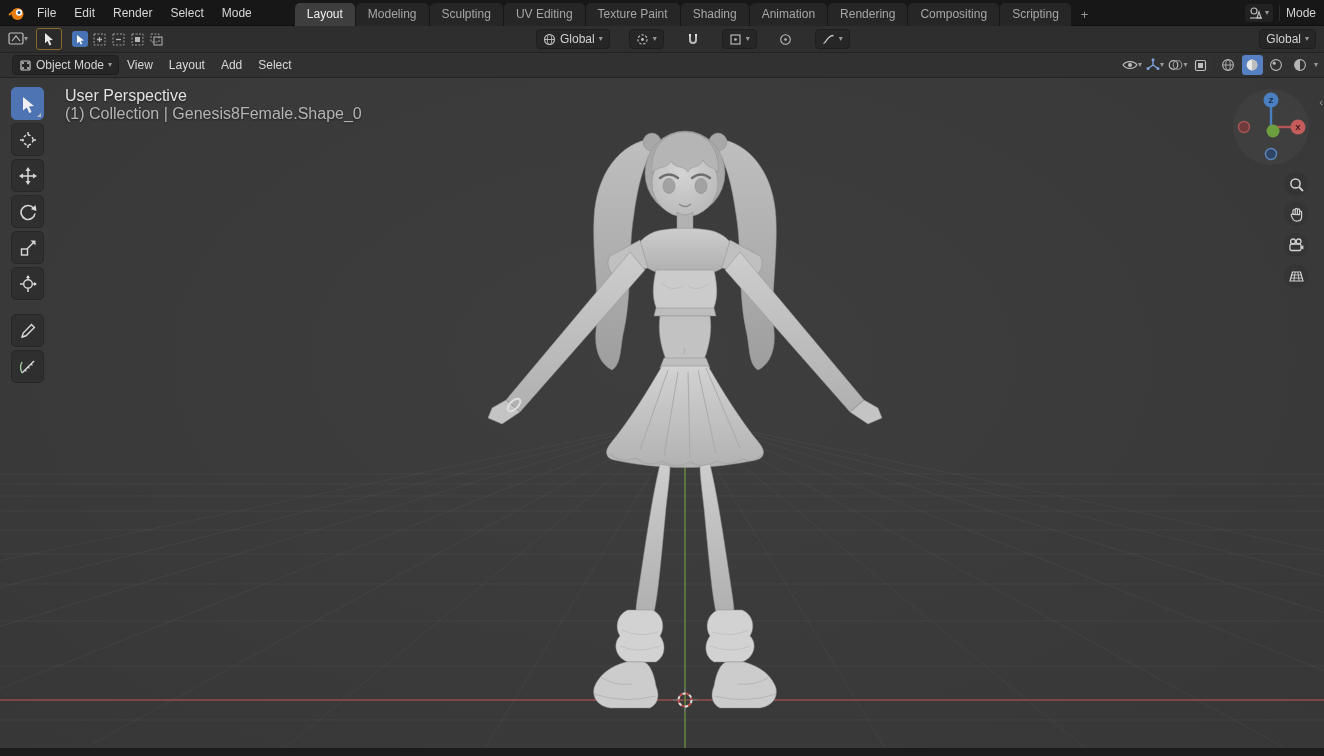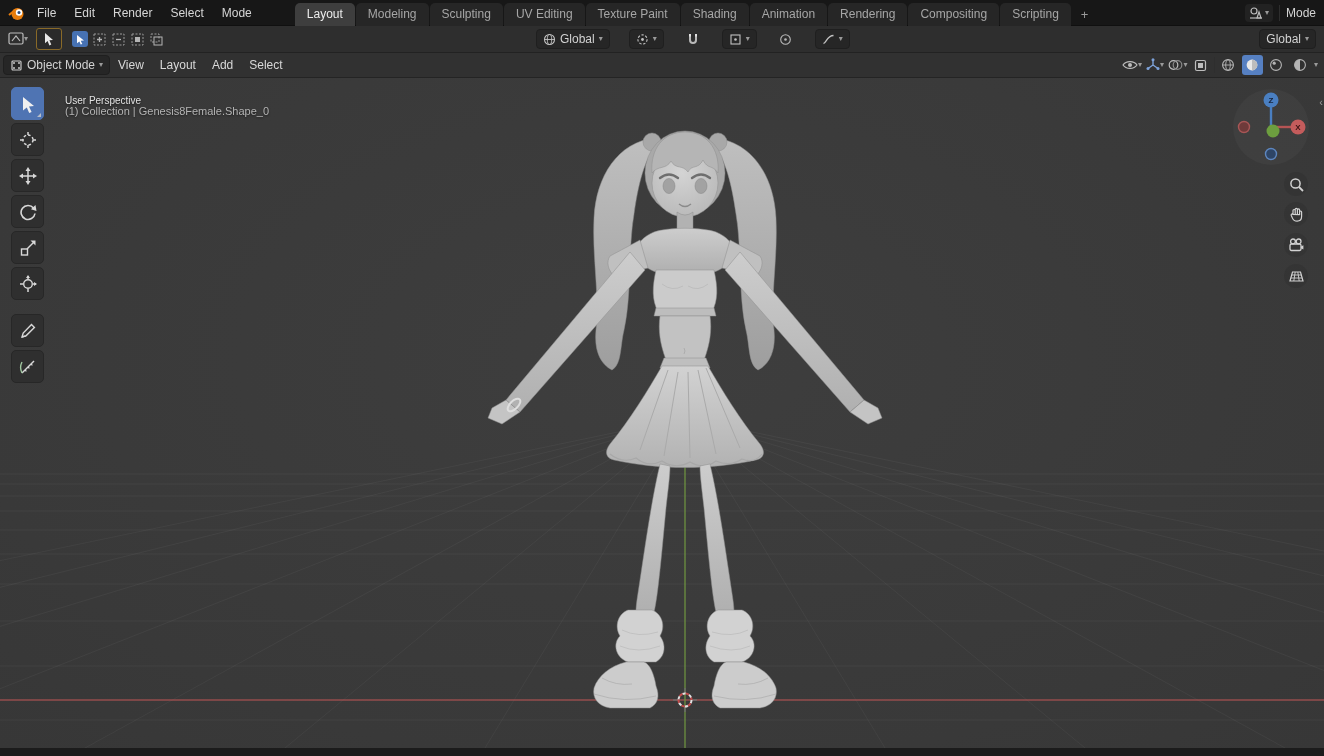--- a/index.html
+++ b/index.html
@@ -37,22 +37,22 @@
   
   .vphead{top:53px;height:25px;background:#313131;border-bottom:1px solid #242424;z-index:28}
   .vp-menu{padding:0 8px;line-height:25px;color:#d8d8d8}
   .right-cluster{position:absolute;right:6px;top:2px;display:flex;align-items:center;gap:3px}
   .shade-btn{width:21px;height:20px;display:flex;align-items:center;justify-content:center;border-radius:3px}
   .shade-btn.active{background:#5680c2}
 
   
   .viewport{position:absolute;left:0;top:78px;width:1324px;height:670px;
     background:radial-gradient(ellipse at 50% 42%, #3e3e3e 0%, #393939 75%, #373737 100%);overflow:hidden}
-  .vp-label{position:absolute;left:65px;top:17px;color:#e2e2e2;font-size:10px;text-shadow:0 1px 2px rgba(0,0,0,.55)}
-  .vp-breadcrumb{position:absolute;left:65px;top:27px;color:#b4b4b4;font-size:11px;text-shadow:0 1px 2px rgba(0,0,0,.5)}
+  .vp-label{position:absolute;left:65px;top:9px;color:#e2e2e2;font-size:16px;text-shadow:0 1px 2px rgba(0,0,0,.55)}
+  .vp-breadcrumb{position:absolute;left:65px;top:27px;color:#b4b4b4;font-size:16px;text-shadow:0 1px 2px rgba(0,0,0,.5)}
   .grid-svg,.model-svg{position:absolute;left:0;top:0}
 
   
   .toolrail{position:absolute;left:11px;top:9px;display:flex;flex-direction:column;gap:3px;z-index:5}
   .tool{width:33px;height:33px;background:#2f2f2fE6;border:1px solid #272727;border-radius:5px;
         display:flex;align-items:center;justify-content:center;position:relative}
   .tool.active{background:#4f74b3;border-color:#4f74b3}
   .tool .corner{position:absolute;right:2px;bottom:2px;width:0;height:0;
         border-left:4px solid transparent;border-bottom:4px solid #cfcfcf;opacity:.8}
   .rail-gap{height:8px}
@@ -207,21 +207,21 @@
     </div>
   </div>
 
   <div class="widget options-btn">
     <span>Global</span>
     <span class="chev">▾</span>
   </div>
 </div>
 
 <div class="bar vphead">
-  <div class="widget" style="margin-left:3px">
+  <div class="widget" style="margin-left:12px">
     <svg width="13" height="13" viewBox="0 0 13 13">
       <rect x="2" y="2" width="9" height="9" rx="1" fill="none" stroke="#c9c9c9" stroke-width="1.2"></rect>
       <circle cx="4" cy="4" r="1" fill="#c9c9c9"></circle>
         <circle cx="9" cy="4" r="1" fill="#c9c9c9"></circle>
       <circle cx="4" cy="9" r="1" fill="#c9c9c9"></circle>
         <circle cx="9" cy="9" r="1" fill="#c9c9c9"></circle>
     </svg>
     <span>Object Mode</span>
     <span class="chev">▾</span>
   </div>

